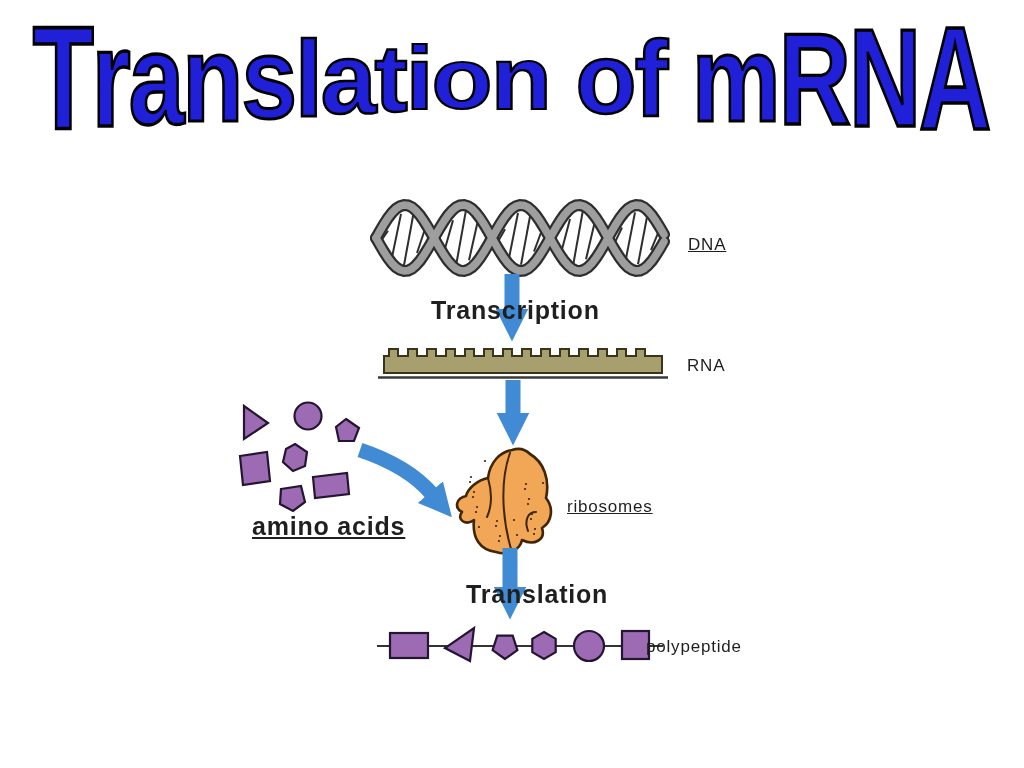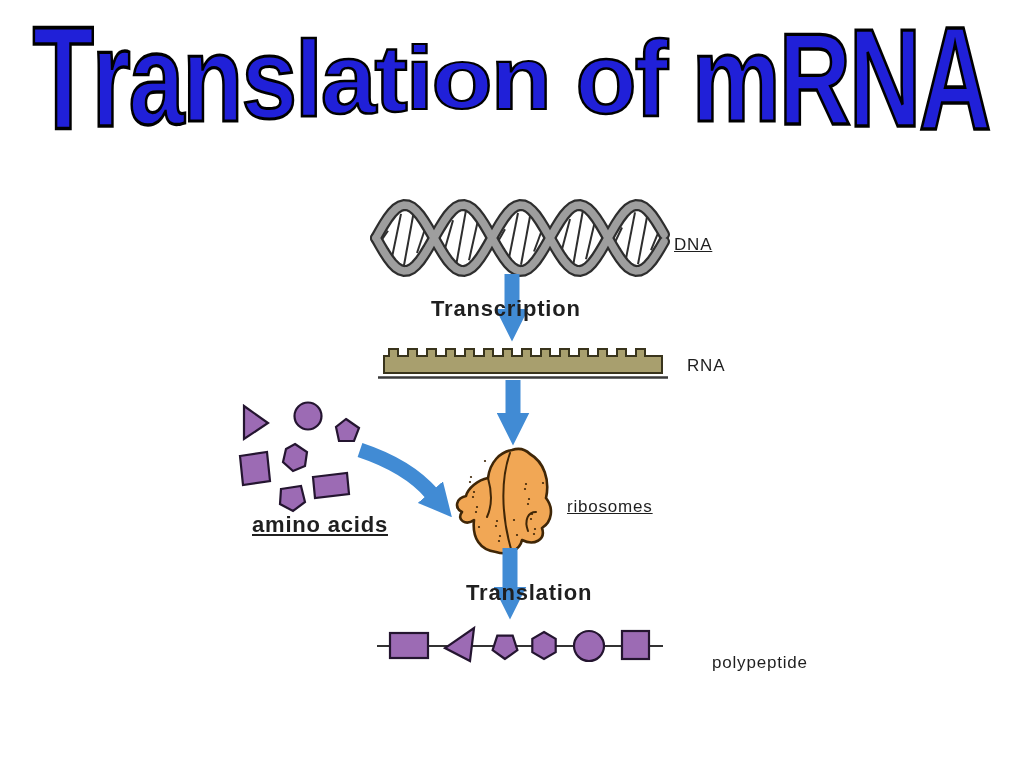--- a/index.html
+++ b/index.html
@@ -6,21 +6,21 @@
   .slide{position:relative;width:1024px;height:768px;background:#ffffff;overflow:hidden;
          font-family:"Liberation Sans","DejaVu Sans",sans-serif;}
   
   .title-box{position:absolute;left:14px;top:8px;width:996px;height:140px;
              display:flex;align-items:center;justify-content:center;}
   .title-box span{display:inline-block;font-weight:bold;font-size:100px;line-height:1;
                   margin:0 -1px;-webkit-text-stroke:2.5px #000;}
   
   .lbl{position:absolute;color:#1f1f1f;white-space:nowrap;letter-spacing:0.8px;}
   .lbl.plain{font-size:17px;font-weight:400;}
-  .lbl.bold{font-size:22px;font-weight:bold;}
+  .lbl.bold{font-size:25px;font-weight:bold;}
   svg{position:absolute;left:0;top:0;}
 </style>
 </head>
 <body>
 
 <div class="slide">
 
   <div class="title-box">
       <span style="transform: scaleY(1.47); color: rgb(32, 32, 216); -webkit-text-stroke: 2.5px rgb(0, 0, 0);">T</span>
       <span style="transform: scaleY(1.385); color: rgb(32, 32, 216); -webkit-text-stroke: 2.5px rgb(0, 0, 0);">r</span>
@@ -143,20 +143,20 @@
         <rect x="390" y="633" width="38" height="25"></rect>
         <polygon points="474,628 470,661 445,648"></polygon>
         <polygon points="505,659 492.6,650.1 497.3,635.6 512.7,635.6 517.4,650.1"></polygon>
         <polygon points="544,632 555.7,638.8 555.7,652.2 544,659 532.3,652.2 532.3,638.8"></polygon>
         <circle cx="589" cy="646" r="15"></circle>
         <rect x="622" y="631" width="27" height="28"></rect>
       </g>
     </g>
   </svg>
 
-  <div class="lbl plain" style="left:674px;top:235px;text-decoration:underline;">DNA</div>
+  <div class="lbl plain" style="left:688px;top:235px;text-decoration:underline;">DNA</div>
   <div class="lbl bold" style="left:431px;top:296px;">Transcription</div>
   <div class="lbl plain" style="left:687px;top:356px;text-align:right;">RNA</div>
   <div class="lbl bold" style="left:252px;top:512px;text-decoration:underline;">amino acids</div>
   <div class="lbl plain" style="left:567px;top:497px;text-decoration:underline;">ribosomes</div>
   <div class="lbl bold" style="left:466px;top:580px;">Translation</div>
-  <div class="lbl plain" style="left:712px;top:637px;margin-top:16px;">polypeptide</div>
+  <div class="lbl plain" style="left:646px;top:637px;">polypeptide</div>
 </div>
 
 </body></html>

